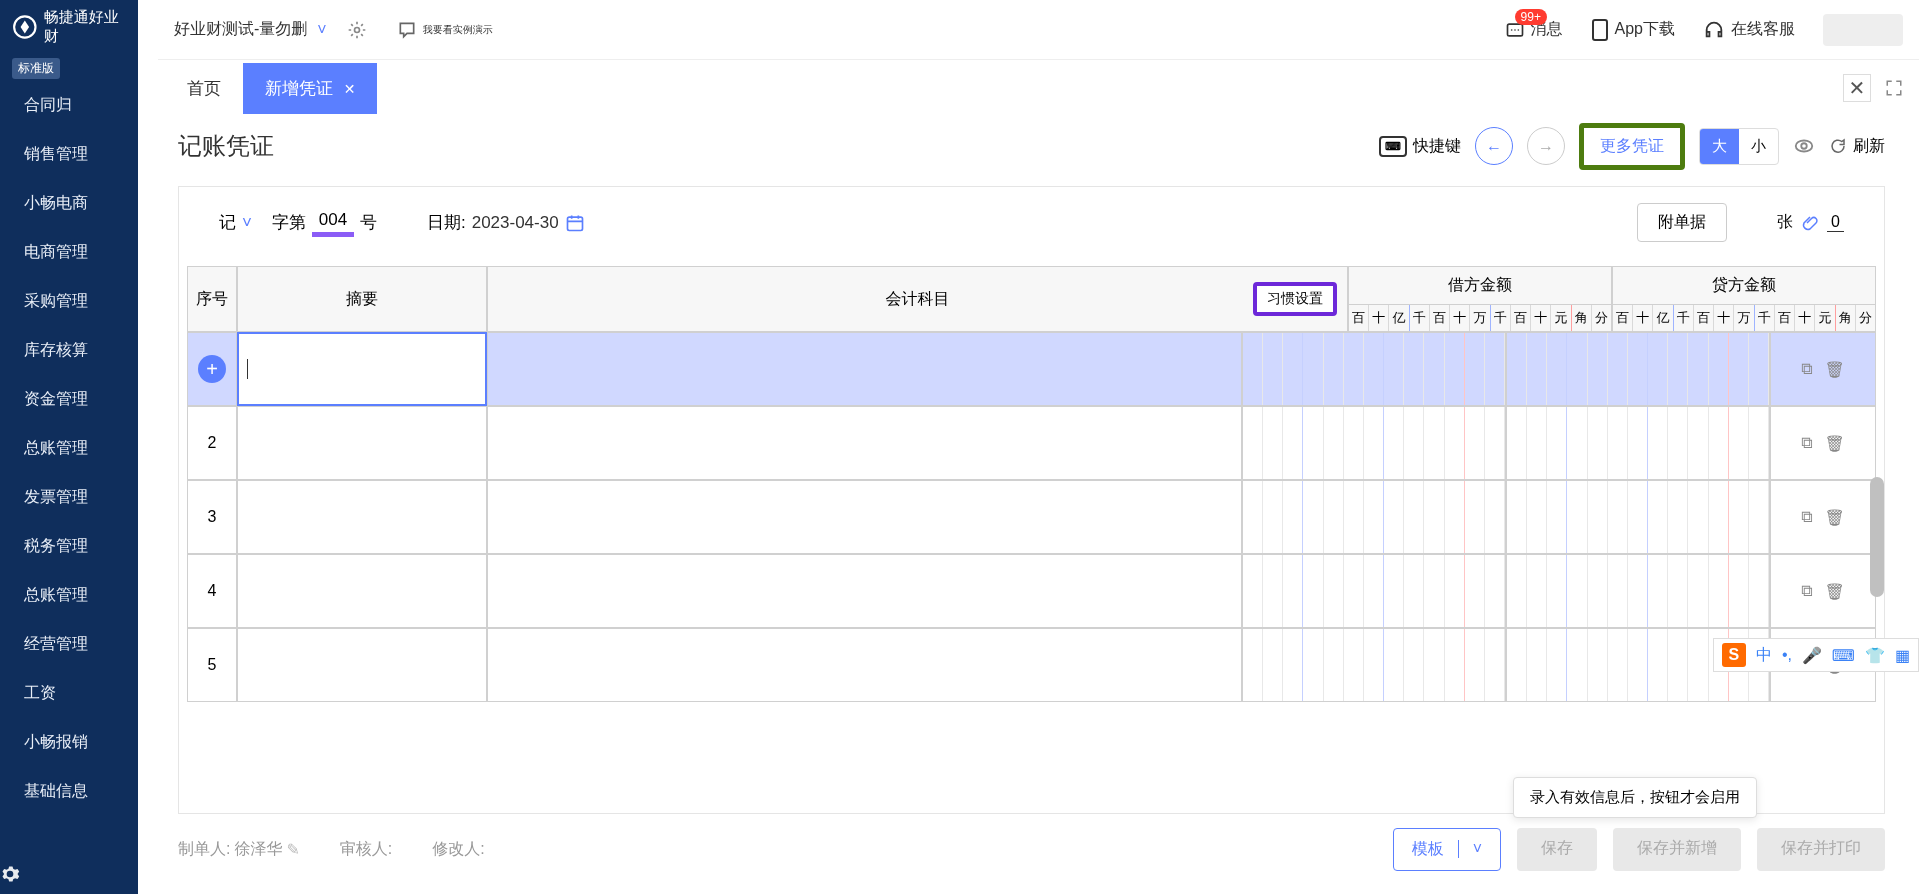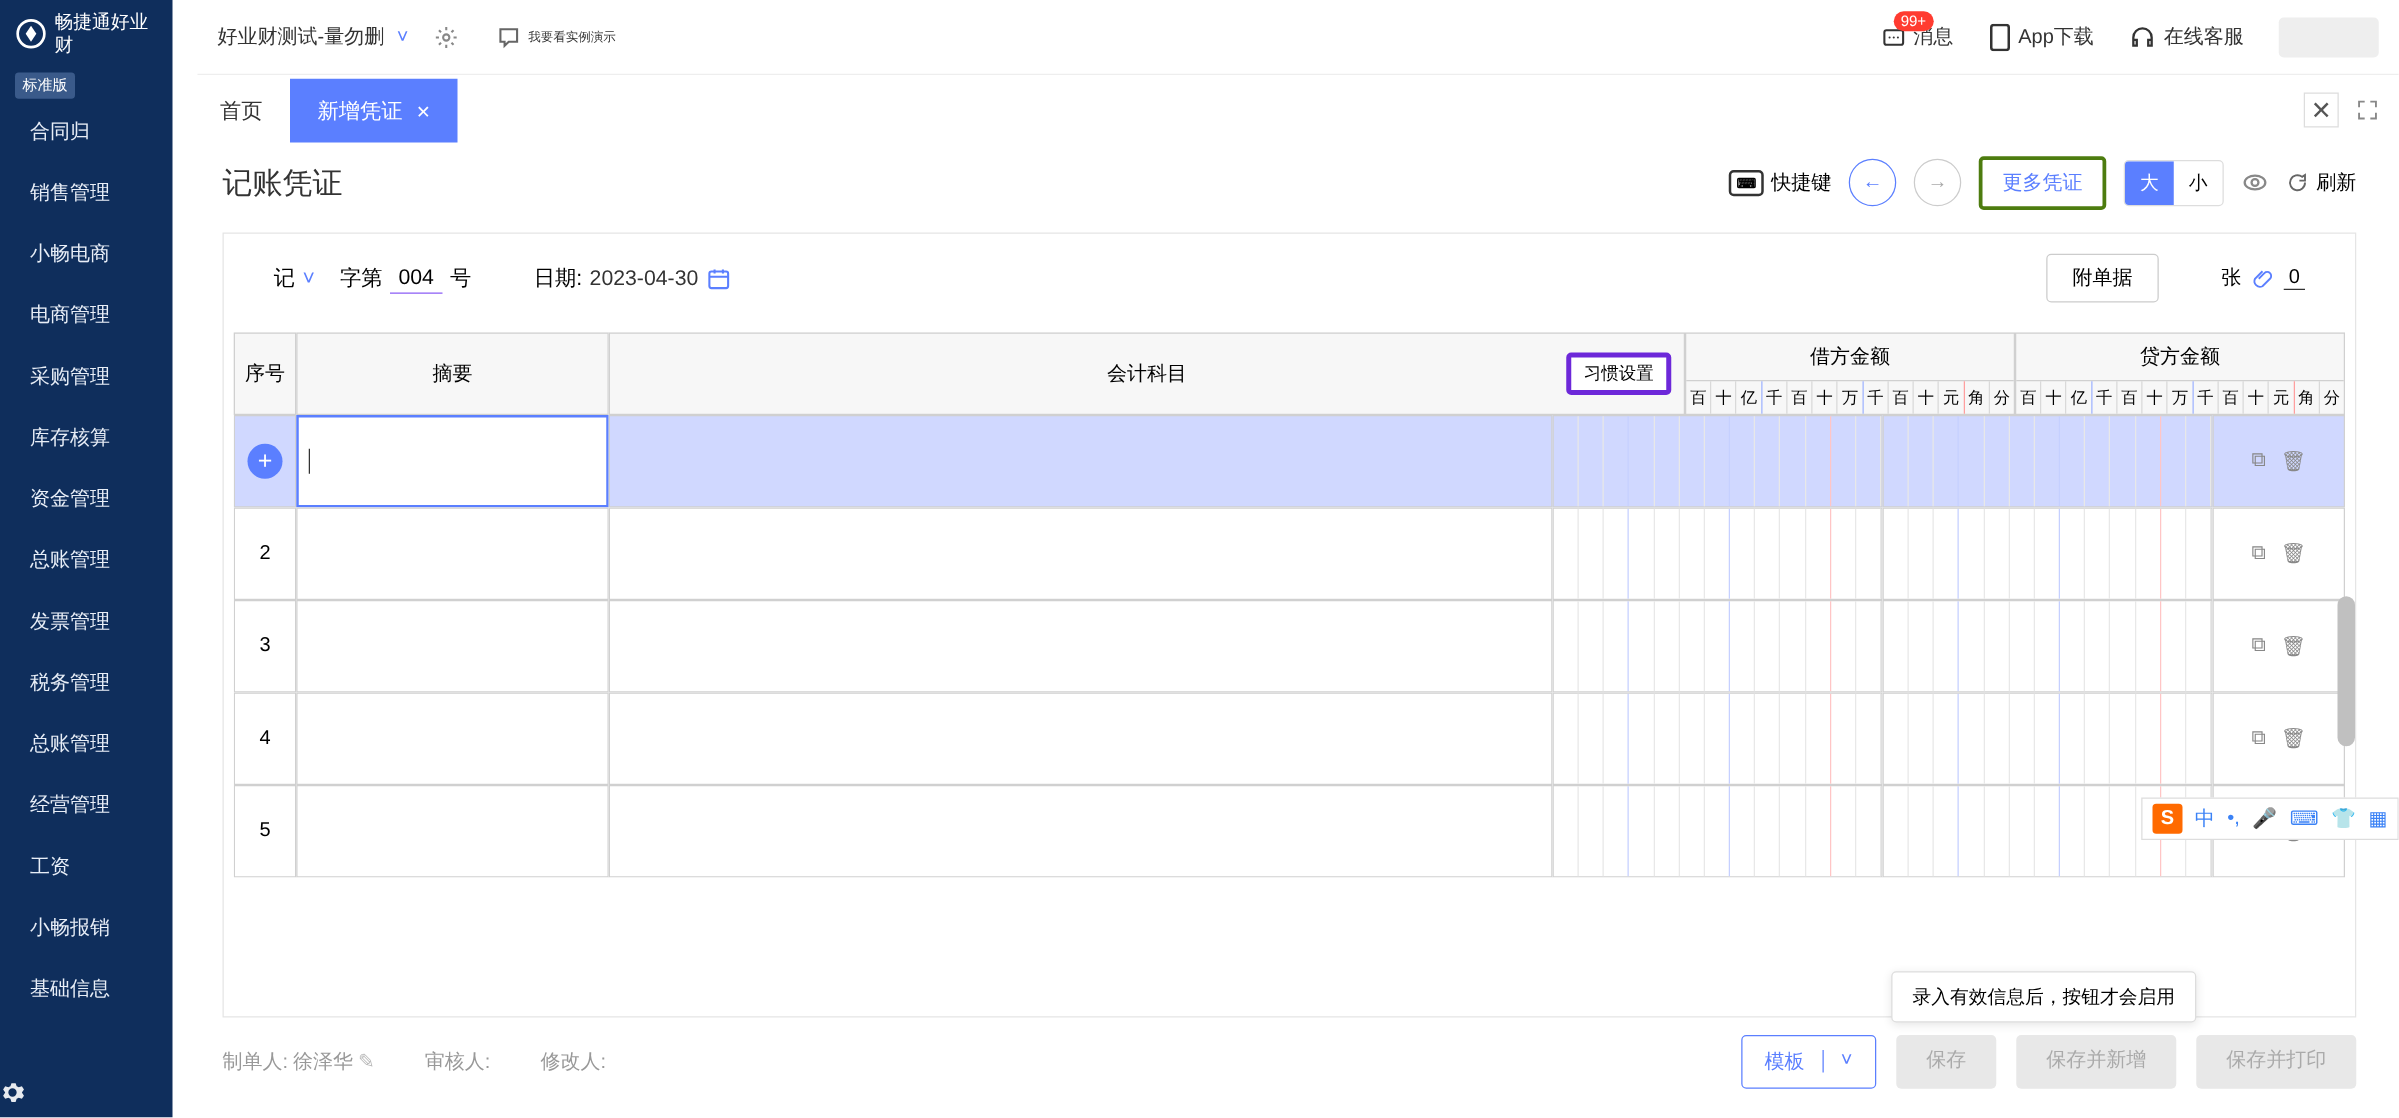--- a/index.html
+++ b/index.html
@@ -21,48 +21,48 @@
 .org-select { display:flex; align-items:center; gap:10px; color:#333; font-size:16px; }
 .chev-down { color:#5b7fff; }
 .top-gear { margin-left:20px; color:#888; }
 .demo-link { margin-left:30px; display:flex; align-items:center; gap:6px; color:#333; font-size:10px; }
 .top-right { margin-left:auto; display:flex; align-items:center; gap:28px; }
 .top-item { display:flex; align-items:center; gap:6px; font-size:16px; color:#333; position:relative; }
 .badge { position:absolute; top:-10px; left:10px; background:#ff3b30; color:#fff; font-size:12px; padding:1px 6px; border-radius:10px; }
 .avatar-block { width:80px; height:32px; background:#eee; border-radius:4px; }
 
 
-.tabbar { position:absolute; left:144px; top:60px; right:0; height:56px; display:flex; align-items:center; padding-left:10px; }
+.tabbar { position:absolute; left:155px; top:60px; right:0; height:56px; display:flex; align-items:center; padding-left:10px; }
 .tab { padding:14px 22px; font-size:17px; color:#333; cursor:pointer; }
 .tab.active { background:#5b7fff; color:#fff; position:relative; }
 .tab-close { margin-left:6px; font-size:14px; }
 .tab-controls { margin-left:auto; display:flex; align-items:center; padding-right:16px; gap:14px; }
 .close-x { font-size:20px; color:#555; border:1px solid #ddd; width:28px; height:28px; display:flex; align-items:center; justify-content:center; }
 .expand-ic { color:#888; }
 
 
 .page-head { position:absolute; left:158px; top:116px; right:14px; height:60px; display:flex; align-items:center; padding:0 20px; }
 .page-title { font-size:24px; color:#333; }
 .head-right { margin-left:auto; display:flex; align-items:center; gap:14px; }
 .kbd-shortcut { display:flex; align-items:center; gap:6px; font-size:16px; }
 .kbd-icon { border:2px solid #333; border-radius:4px; padding:2px 4px; font-size:11px; font-weight:bold; }
 .nav-arrow { width:38px; height:38px; border:1px solid #ccc; border-radius:50%; display:flex; align-items:center; justify-content:center; color:#aaa; }
 .nav-arrow.active { border-color:#5b7fff; color:#5b7fff; }
-.more-btn { border:3px solid #4d7c0f; color:#5b7fff; padding:8px 16px; border-radius:4px; font-size:16px; }
+.more-btn { border:5px solid #4d7c0f; color:#5b7fff; padding:8px 16px; border-radius:4px; font-size:16px; }
 .size-toggle { display:flex; border:1px solid #ddd; border-radius:4px; overflow:hidden; }
 .size-btn { padding:8px 12px; font-size:15px; }
 .size-btn.active { background:#5b7fff; color:#fff; }
 .eye-ic, .refresh-ic { color:#888; }
 .refresh-lbl { font-size:16px; }
 
 
 .voucher-area { position:absolute; left:178px; top:186px; right:34px; bottom:80px; border:1px solid #e5e5e5; }
 .voucher-topline { display:flex; align-items:center; padding:16px 40px; gap:20px; }
 .field-inline { display:flex; align-items:center; gap:6px; font-size:17px; }
-.num-input { border-bottom:1px solid #8b5cf6; padding:2px 6px; min-width:42px; text-align:center; }
+.num-input { border-bottom:5px solid #8b5cf6; padding:2px 6px; min-width:42px; text-align:center; }
 .date-val { color:#333; }
 .cal-icon { color:#5b7fff; }
 .attach-btn { margin-left:auto; border:1px solid #ccc; padding:8px 20px; border-radius:4px; font-size:16px; }
 .attach-count { margin-left:30px; display:flex; align-items:center; gap:8px; font-size:16px; }
 .clip-ic { color:#5b7fff; }
 .ul-num { border-bottom:1px solid #333; padding:0 4px; }
 
 
 .grid { margin:8px 8px 0 8px; }
 .ghdr, .grow { display:flex; }

